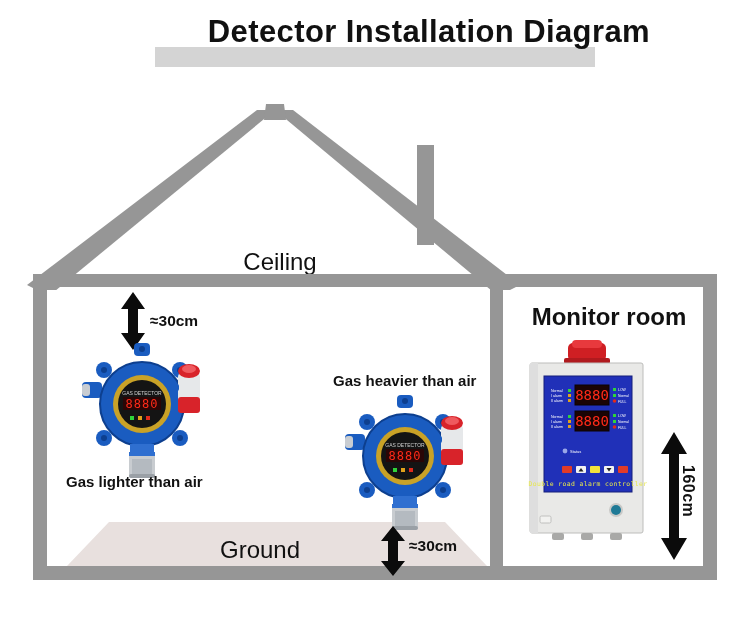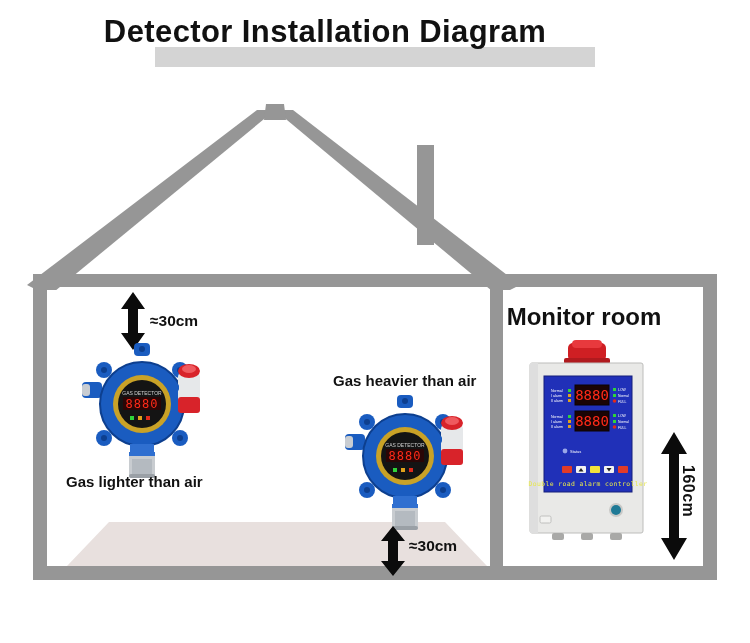--- a/index.html
+++ b/index.html
@@ -2,21 +2,21 @@
 <html><head>
 <meta charset="utf-8">
 <style>
   html,body{margin:0;padding:0;background:#ffffff;}
   body{width:750px;height:643px;position:relative;overflow:hidden;
        font-family:"Liberation Sans","DejaVu Sans",sans-serif;color:#111;}
   .stage{position:absolute;left:0;top:0;width:750px;height:643px;background:#fff;}
 
   
   .title-band{position:absolute;left:155px;top:47px;width:440px;height:20px;background:#d4d4d4;}
-  .title{position:absolute;left:0;top:14px;width:650px;text-align:center;
+  .title{position:absolute;left:0;top:14px;width:650px;text-align:right;
          font-size:31px;font-weight:700;letter-spacing:.4px;color:#111;z-index:4;}
 
   
   .gray{background:#969696;position:absolute;}
   .wall-left{left:33px;top:274px;width:14px;height:292px;}
   .wall-right{left:703px;top:274px;width:14px;height:292px;}
   .wall-mid{left:490px;top:274px;width:13px;height:292px;}
   .floor-slab{left:33px;top:566px;width:684px;height:14px;}
   .ceiling-band{left:33px;top:274px;width:684px;height:13px;}
 
@@ -28,21 +28,21 @@
   .ground{position:absolute;left:67px;top:522px;width:420px;height:44px;}
   .ground-label{position:absolute;left:150px;top:536px;width:220px;text-align:center;
                 font-size:24px;color:#111;}
 
   
   .lbl{position:absolute;font-size:15px;font-weight:700;color:#111;white-space:nowrap;}
   .lbl-lighter{left:66px;top:473px;text-align:center;}
   .lbl-heavier{left:333px;top:372px;}
   .dim30a{left:150px;top:312px;font-size:15.5px;font-weight:700;}
   .dim30b{left:409px;top:537px;font-size:15.5px;font-weight:700;}
-  .monitor-title{position:absolute;left:478px;top:303px;width:212px;text-align:center;
+  .monitor-title{position:absolute;left:503px;top:303px;width:212px;text-align:center;
                  font-size:24px;font-weight:700;color:#111;}
   .dim160{position:absolute;left:679px;top:465px;font-size:16px;font-weight:700;color:#111;
           writing-mode:vertical-rl;text-orientation:mixed;letter-spacing:.5px;}
 
   
   .arrow{position:absolute;}
   .arr-a{left:120px;top:292px;}
   .arr-b{left:380px;top:526px;}
   .arr-c{left:660px;top:432px;}
 
@@ -61,30 +61,32 @@
 
   <div class="title-band"></div>
   <div class="title">Detector Installation Diagram</div>
 
   <svg class="roof" viewBox="0 0 750 190" preserveAspectRatio="none">
     <polygon points="275,10 293,10 520,185 498,196" fill="#969696"></polygon>
     <polygon points="275,10 257,10 27,185 49,196" fill="#969696"></polygon>
     <polygon points="266,4 284,4 286,20 264,20" fill="#969696"></polygon>
     <rect x="417" y="45" width="17" height="100" fill="#969696"></rect>
   </svg>
+  <div class="roof-label">Ceiling</div>
 
   <div class="gray ceiling-band"></div>
   <div class="gray wall-left"></div>
   <div class="gray wall-right"></div>
   <div class="gray wall-mid"></div>
   <div class="gray floor-slab"></div>
 
   <svg class="ground" viewBox="0 0 420 44" preserveAspectRatio="none">
     <polygon points="42,0 378,0 420,44 0,44" fill="#e8e0de"></polygon>
   </svg>
+  <div class="ground-label">Ground</div>
 
   <svg class="arrow arr-a" width="26" height="58" viewBox="0 0 26 58">
     <polygon points="13,0 25,17 18,17 18,41 25,41 13,58 1,41 8,41 8,17 1,17" fill="#0b0b0b"></polygon>
   </svg>
   <div class="lbl dim30a">≈30cm</div>
 
   <svg class="detector det-a" viewBox="0 0 120 150">
     <g>
 
       <rect x="52" y="3" width="16" height="13" rx="4" fill="#1a5cc0"></rect>

